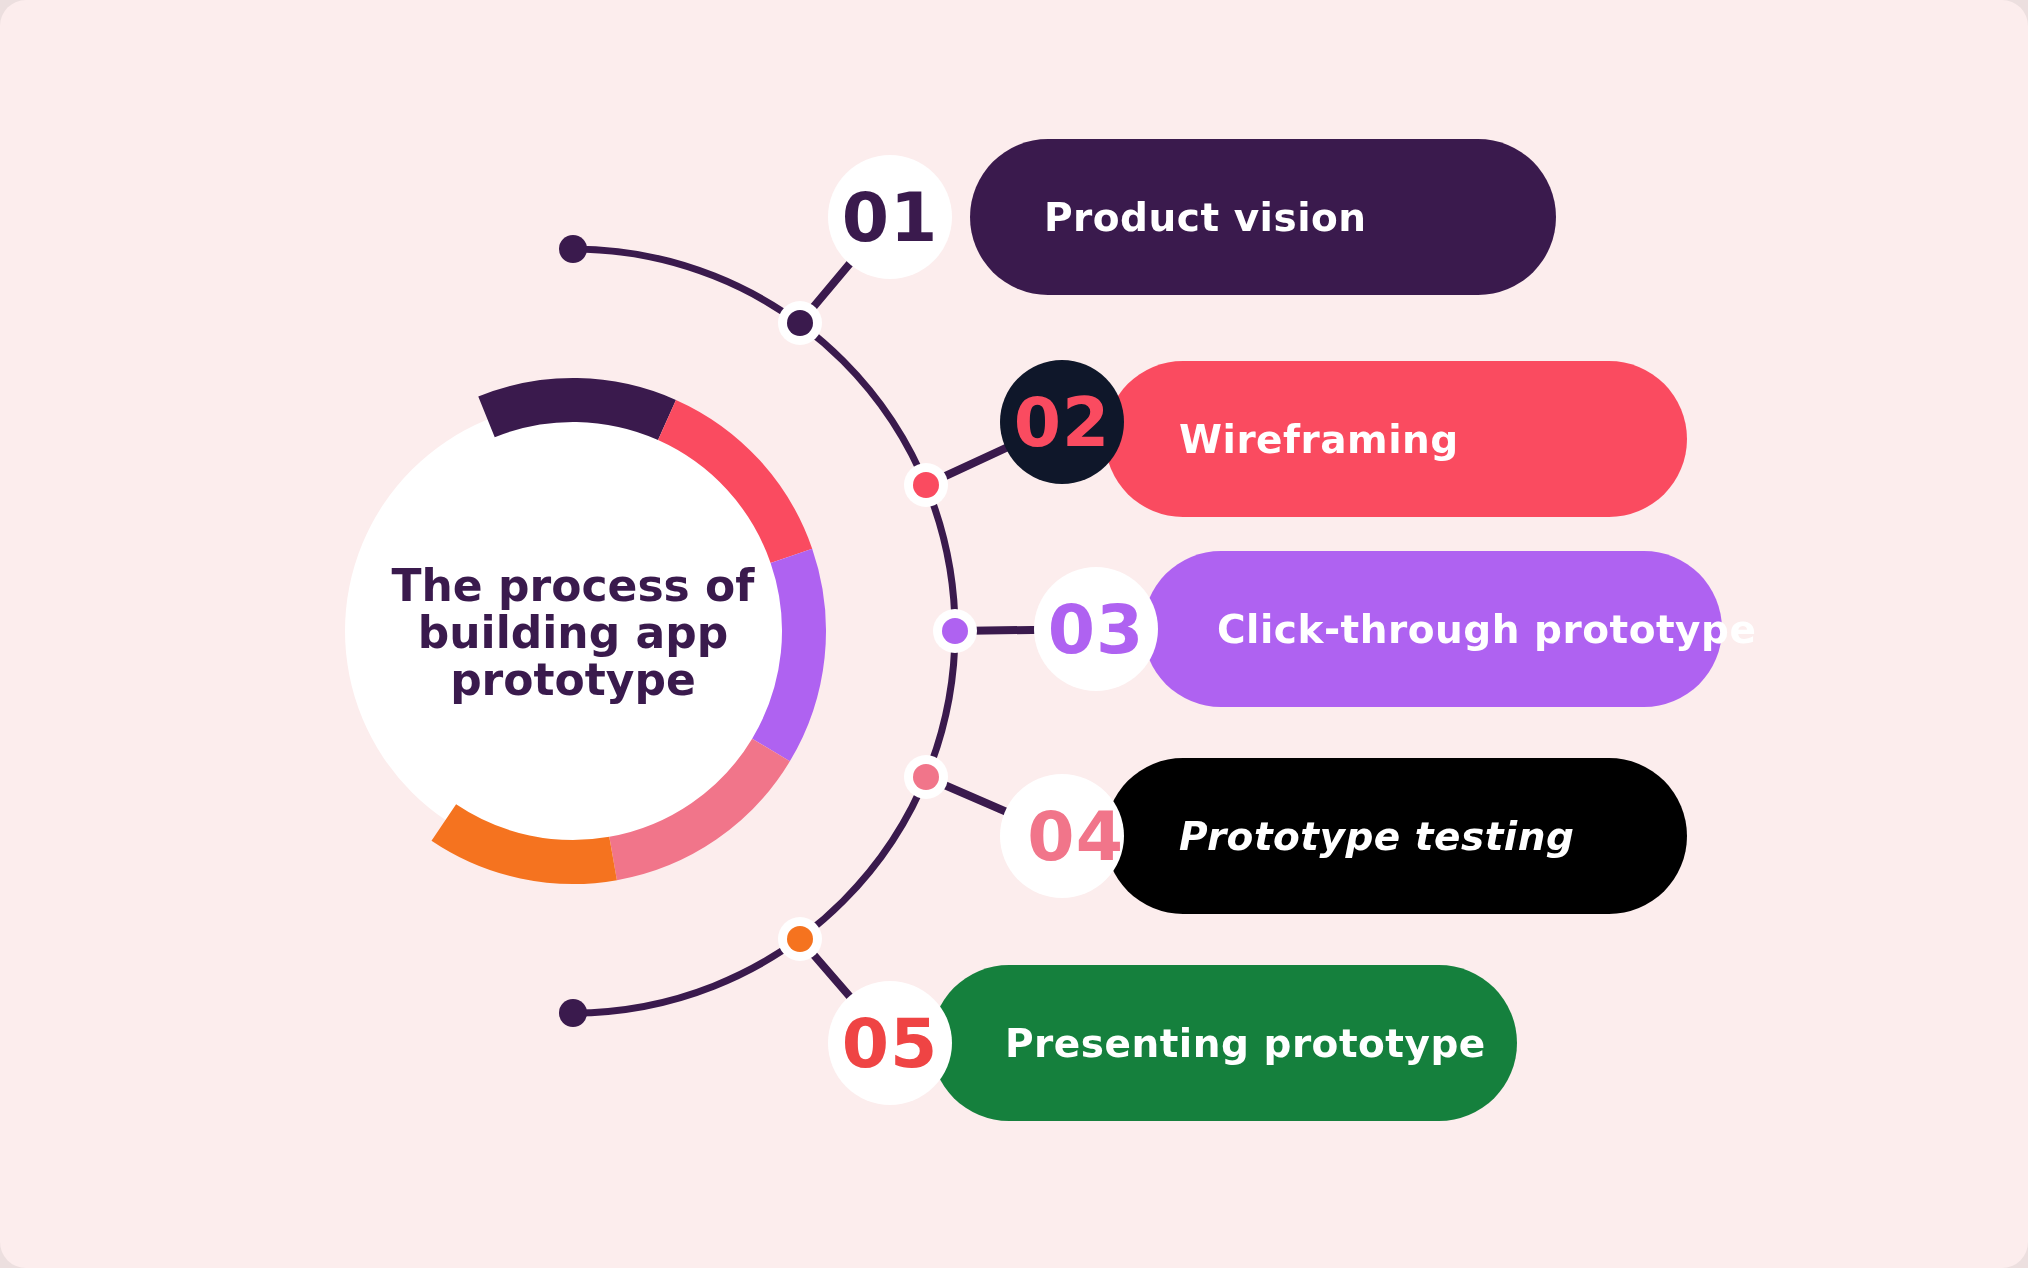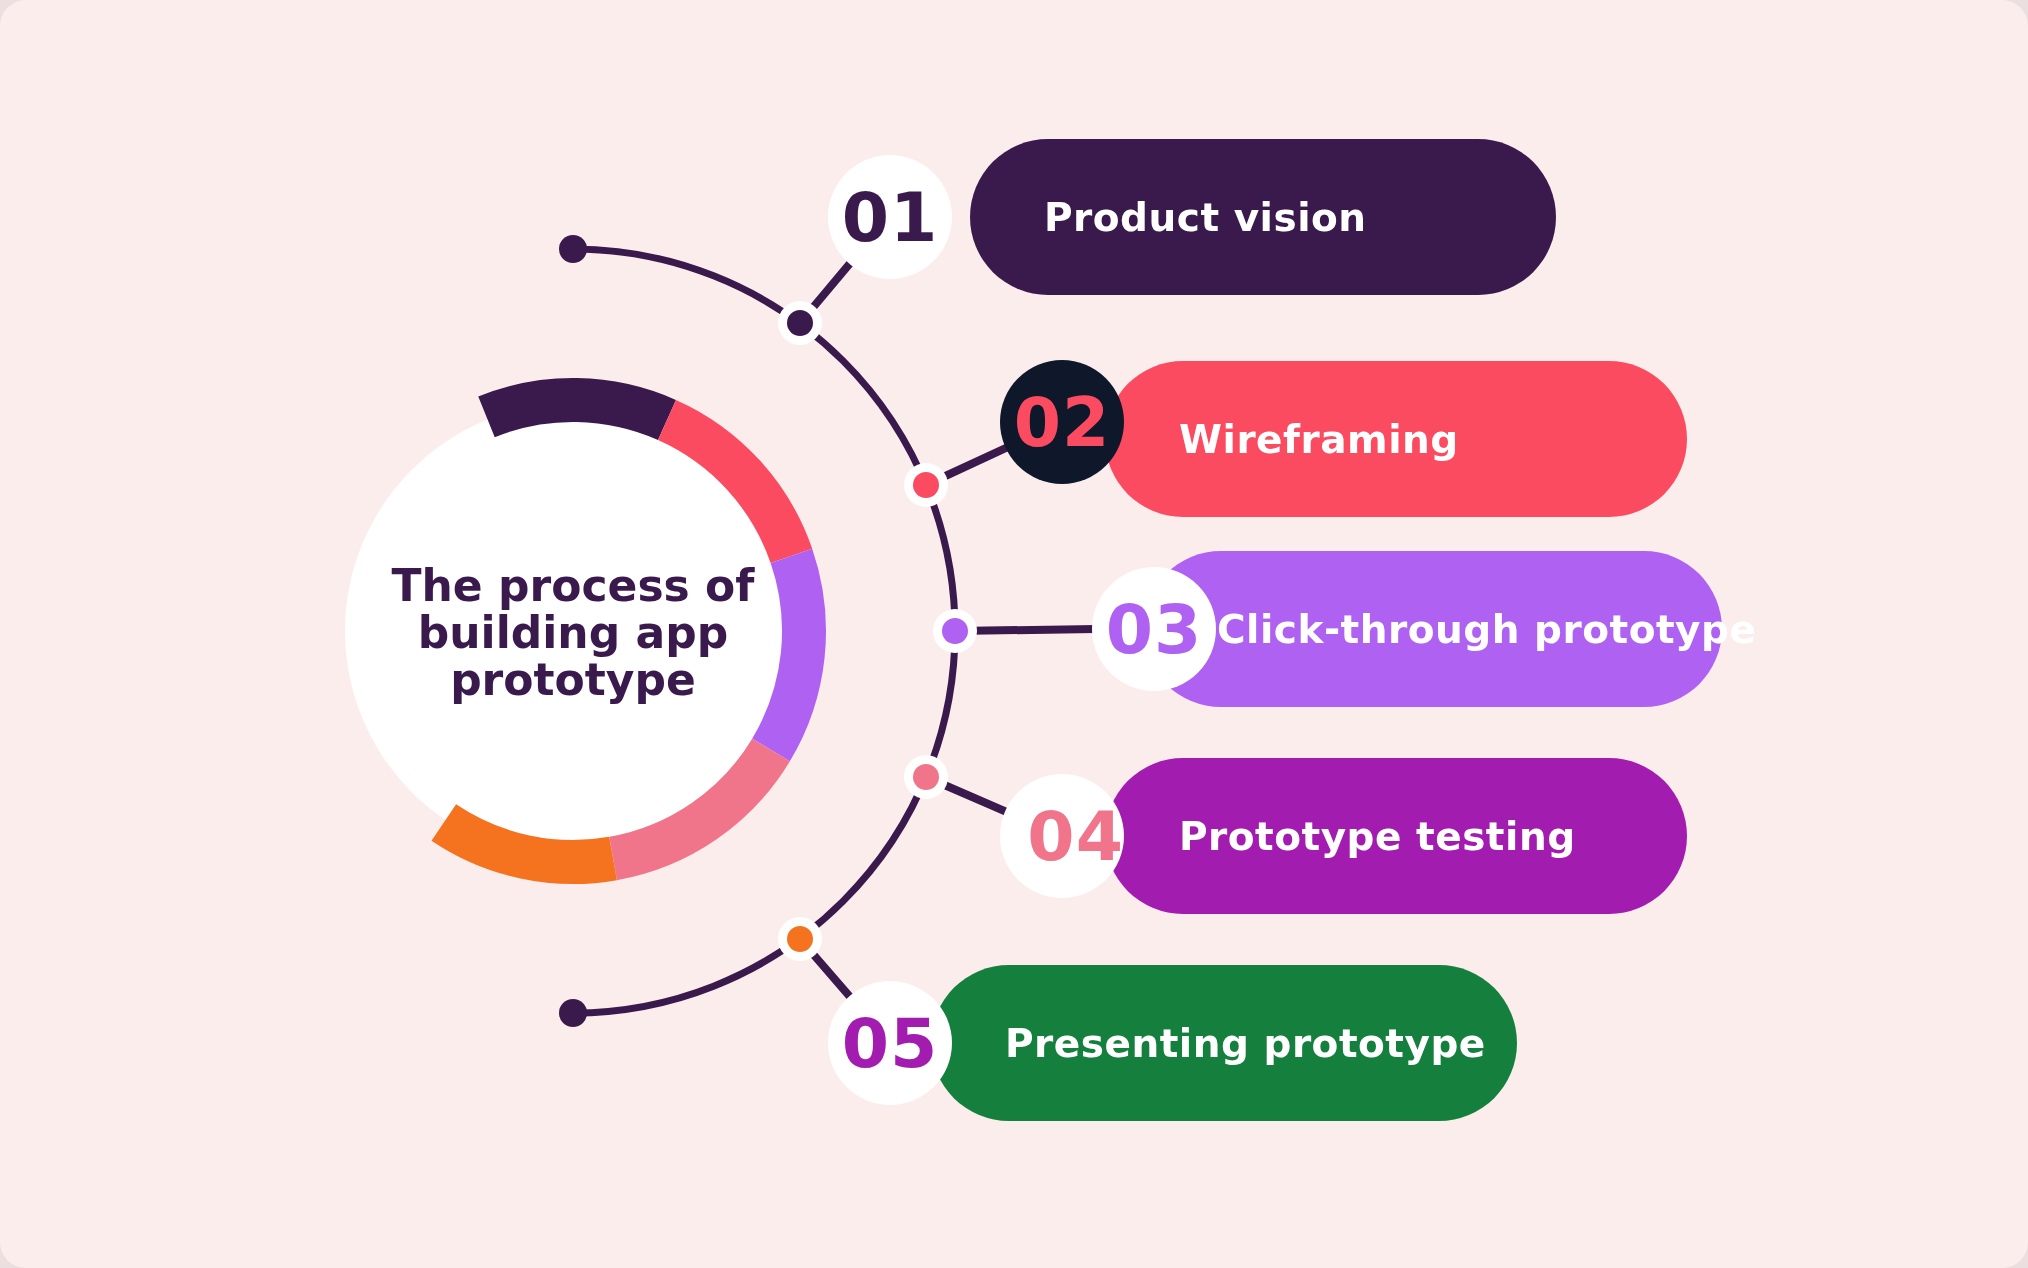--- a/index.html
+++ b/index.html
@@ -15,21 +15,21 @@
   .pill-2{left:1105px;top:344px;width:582px;}
   .pill-3{left:1143px;top:551px;width:579px;}
   .pill-4{left:1105px;top:758px;width:582px;}
   .pill-5{left:931px;top:965px;width:586px;}
   
   .num{position:absolute;width:124px;height:124px;border-radius:50%;
        display:flex;align-items:center;justify-content:center;
        font-size:68px;font-weight:800;letter-spacing:1px;}
   .num-1{left:828px;top:155px;}
   .num-2{left:1000px;top:360px;}
-  .num-3{left:1092px;top:567px;}
+  .num-3{left:1034px;top:567px;}
   .num-4{left:1000px;top:774px;}
   .num-5{left:828px;top:981px;}
   
   .title{position:absolute;left:363px;top:562px;width:420px;text-align:center;
          font-size:44px;line-height:47px;font-weight:800;}
   .title div{white-space:nowrap;}
 </style>
 </head>
 <body>
 
@@ -39,21 +39,21 @@
 
   <div class="pill pill-1" style="background-color: rgb(58, 26, 77);">
     <span>Product vision</span>
   </div>
   <div class="pill pill-2" style="background-color: rgb(250, 75, 96); margin-top: 17px;">
     <span>Wireframing</span>
   </div>
   <div class="pill pill-3" style="background-color: rgb(175, 98, 241);">
     <span>Click-through prototype</span>
   </div>
-  <div class="pill pill-4" style="background-color: #a21caf;">
+  <div class="pill pill-4" style="background-color: #000000; font-style: italic;">
     <span>Prototype testing</span>
   </div>
   <div class="pill pill-5" style="background-color: #15803d;">
     <span>Presenting prototype</span>
   </div>
 
   <svg class="layer" width="2028" height="1268" viewBox="0 0 2028 1268">
 
     <g fill="none" stroke-linecap="round" stroke="#3A1A4D">
       <path d="M573 249 A382 382 0 0 1 573 1013" stroke-width="7"></path>
@@ -100,21 +100,21 @@
   <div class="num num-2" style="background-color: #0f172a;">
     <span style="color: rgb(250, 75, 96);">02</span>
   </div>
   <div class="num num-3" style="background-color: rgb(255, 255, 255);">
     <span style="color: rgb(175, 98, 241);">03</span>
   </div>
   <div class="num num-4" style="background-color: rgb(255, 255, 255); justify-content: flex-end;">
     <span style="color: rgb(241, 117, 138);">04</span>
   </div>
   <div class="num num-5" style="background-color: rgb(255, 255, 255);">
-    <span style="color: #a21caf;">05</span>
+    <span style="color: #ef4444;">05</span>
   </div>
 
   <div class="title" style="color: rgb(58, 26, 77);">
     <div>The process of</div>
     <div>building app</div>
     <div>prototype</div>
   </div>
 
 </div>
 

